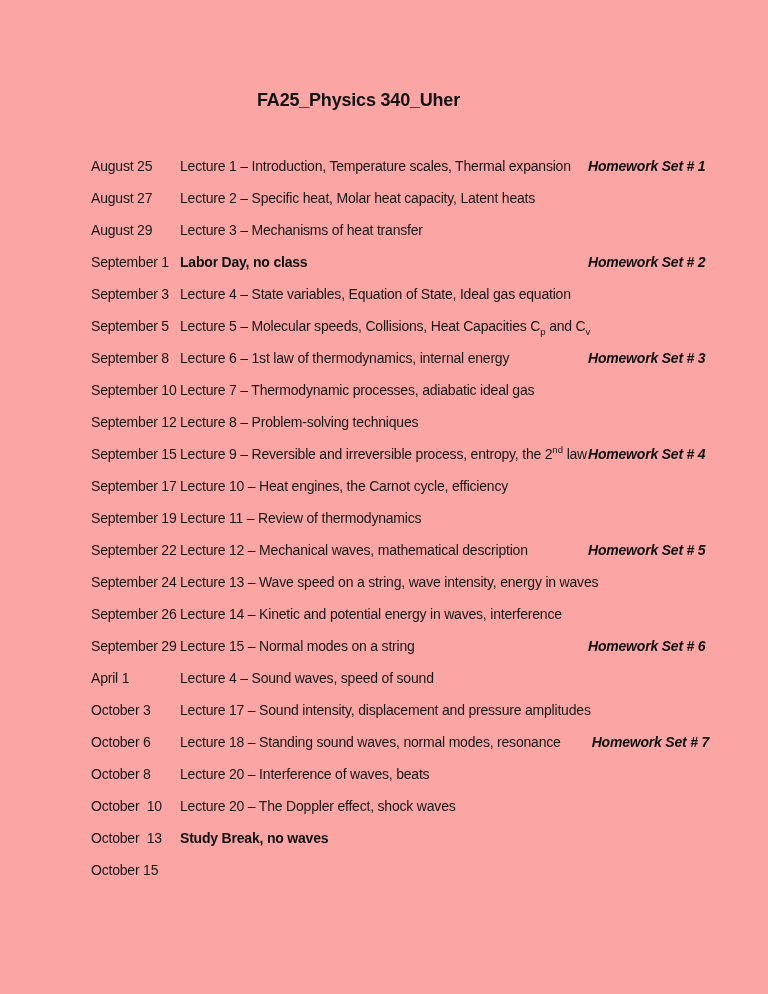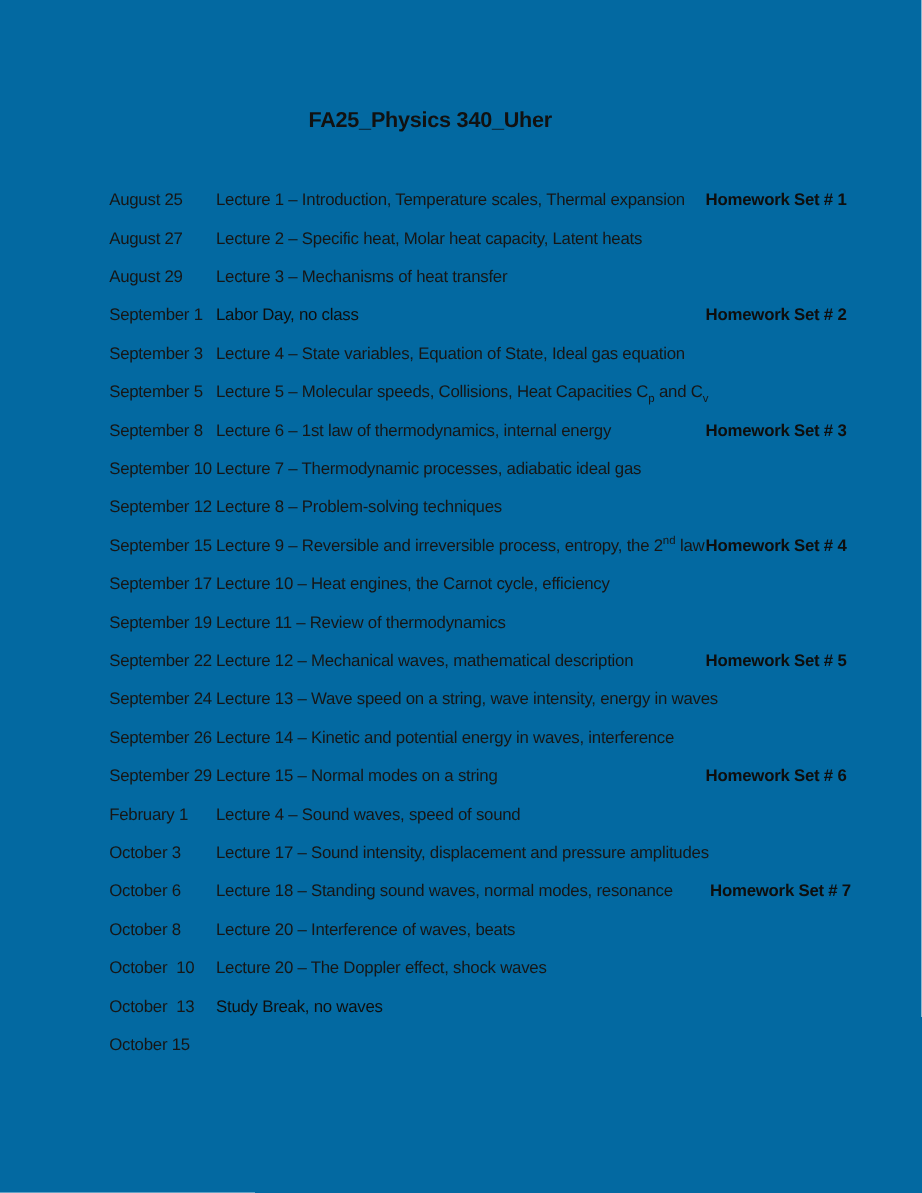--- a/index.html
+++ b/index.html
@@ -7,21 +7,21 @@
   body {
     width: 768px;
     height: 994px;
     font-family: "Liberation Sans", sans-serif;
     color: #161616;
     overflow: hidden;
   }
   .page {
     width: 768px;
     height: 994px;
-    background: #0369a1;
+    background: #fca5a5;
     position: relative;
   }
   .title-wrap {
     padding-top: 86px;
     margin-left: 91px;
     width: 535px;
     text-align: center;
   }
   .doc-title {
     font-size: 18px;
@@ -43,25 +43,26 @@
     letter-spacing: -0.2px;
   }
   .cell { line-height: 20px; }
   .cell.date {
     white-space: pre; 
   }
   .cell.lecture {
     white-space: nowrap;
     overflow: visible;
   }
-  .cell.lecture.bold { font-weight: 400; color: #0e0e0e; }
+  .cell.lecture.bold { font-weight: 700; color: #0e0e0e; }
   .cell.homework {
     font-weight: 700;
     color: #0e0e0e;
     white-space: pre; 
+    font-style: italic;
   }
   sub, sup {
     font-size: 68%;
     letter-spacing: 0;
     line-height: 0;
   }
 </style>
 </head>
 <body>
 
@@ -145,21 +146,21 @@
         <div class="cell date">September 26</div>
         <div class="cell lecture">Lecture 14 – Kinetic and potential energy in waves, interference</div>
         <div class="cell homework"></div>
       </div>
       <div class="row">
         <div class="cell date">September 29</div>
         <div class="cell lecture">Lecture 15 – Normal modes on a string</div>
         <div class="cell homework">Homework Set # 6</div>
       </div>
       <div class="row">
-        <div class="cell date">February 1</div>
+        <div class="cell date">April 1</div>
         <div class="cell lecture">Lecture 4 – Sound waves, speed of sound</div>
         <div class="cell homework"></div>
       </div>
       <div class="row">
         <div class="cell date">October 3</div>
         <div class="cell lecture">Lecture 17 – Sound intensity, displacement and pressure amplitudes</div>
         <div class="cell homework"></div>
       </div>
       <div class="row">
         <div class="cell date">October 6</div>

